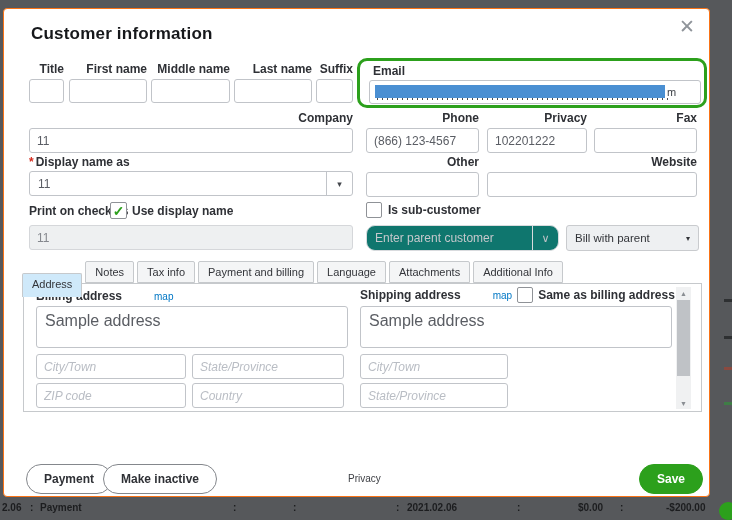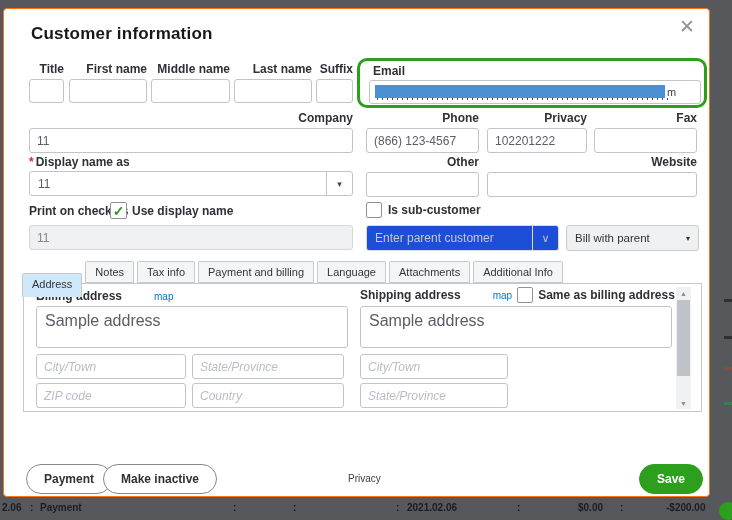--- a/index.html
+++ b/index.html
@@ -47,21 +47,21 @@
          background:#fff; display:flex; align-items:center; justify-content:center; cursor:pointer; }
   .chk .mark { color:#2ca01c; font-size:14px; font-weight:bold; line-height:1; }
   .chk-lbl { position:absolute; font-size:12px; font-weight:bold; color:#2f3136; white-space:nowrap; }
 
   
   .select { position:absolute; display:flex; align-items:stretch; border:1px solid #c1c4c9;
             border-radius:3px; background:#fff; cursor:pointer; }
   .select .val { flex:1; display:flex; align-items:center; padding:0 8px; font-size:12px; color:#5a5d64; overflow:hidden; white-space:nowrap; }
   .select .chev { width:26px; border-left:1px solid #c1c4c9; display:flex; align-items:center;
                   justify-content:center; font-size:9px; color:#43464c; }
-  .select.disabled { background:#1d4ed8; border-color:#d9dbde; }
+  .select.disabled { background:#0f766e; border-color:#d9dbde;border-radius:9px; }
   .select.disabled .val { color:#c5c8cc; }
   .select.disabled .chev { border-left-color:#d9dbde; color:#c0c3c7; font-size:11px; }
   .select.graybtn { background:#eef0f2; border-color:#c9cbce; }
   .select.graybtn .val { color:#33353a; font-size:11.5px; }
   .select.graybtn .chev { border-left:none; width:20px; color:#33353a; font-size:8px; }
 
   
   .tabs { position:absolute; left:18px; top:252px; display:flex; gap:3px; z-index:3; }
   .tab { height:22px; line-height:21px; padding:0 9px; font-size:11px; color:#33353a;
          background:#f4f5f6; border:1px solid #c6c9cc; border-radius:2px 2px 0 0; cursor:pointer; white-space:nowrap; }

